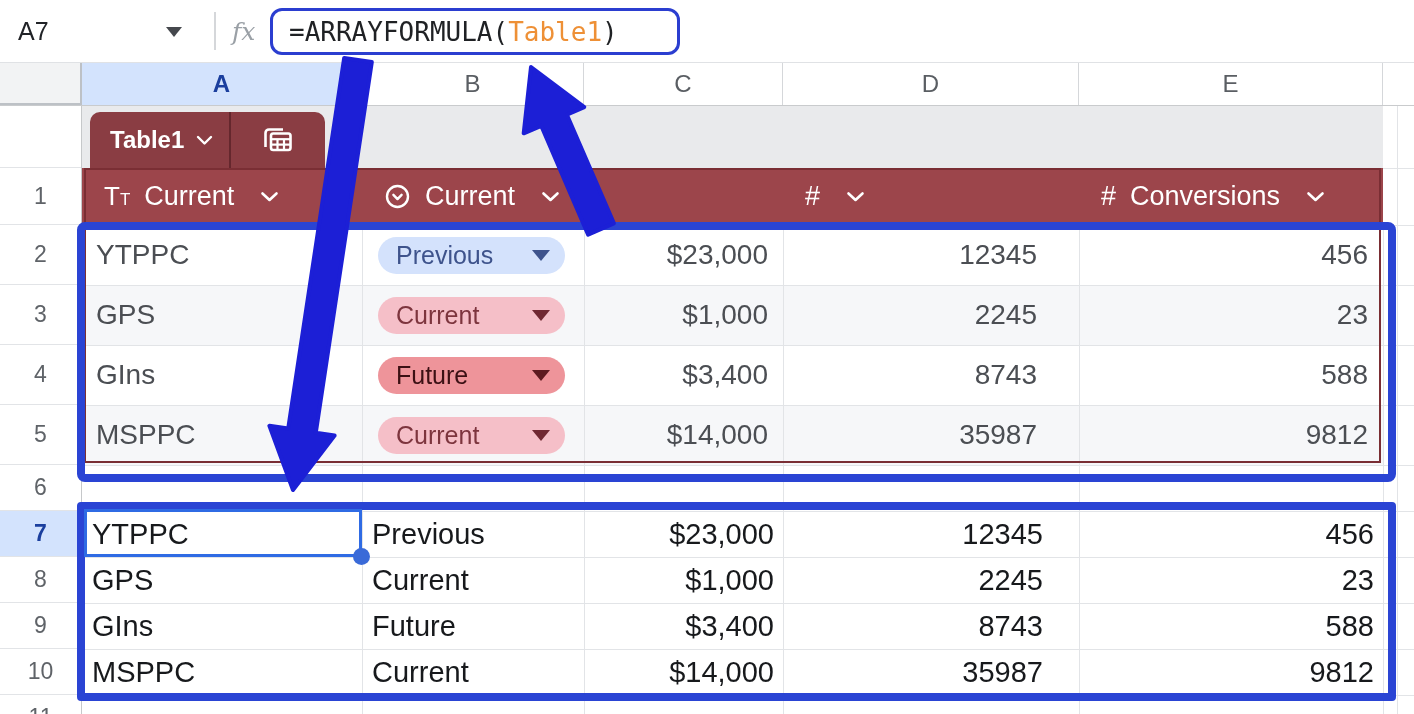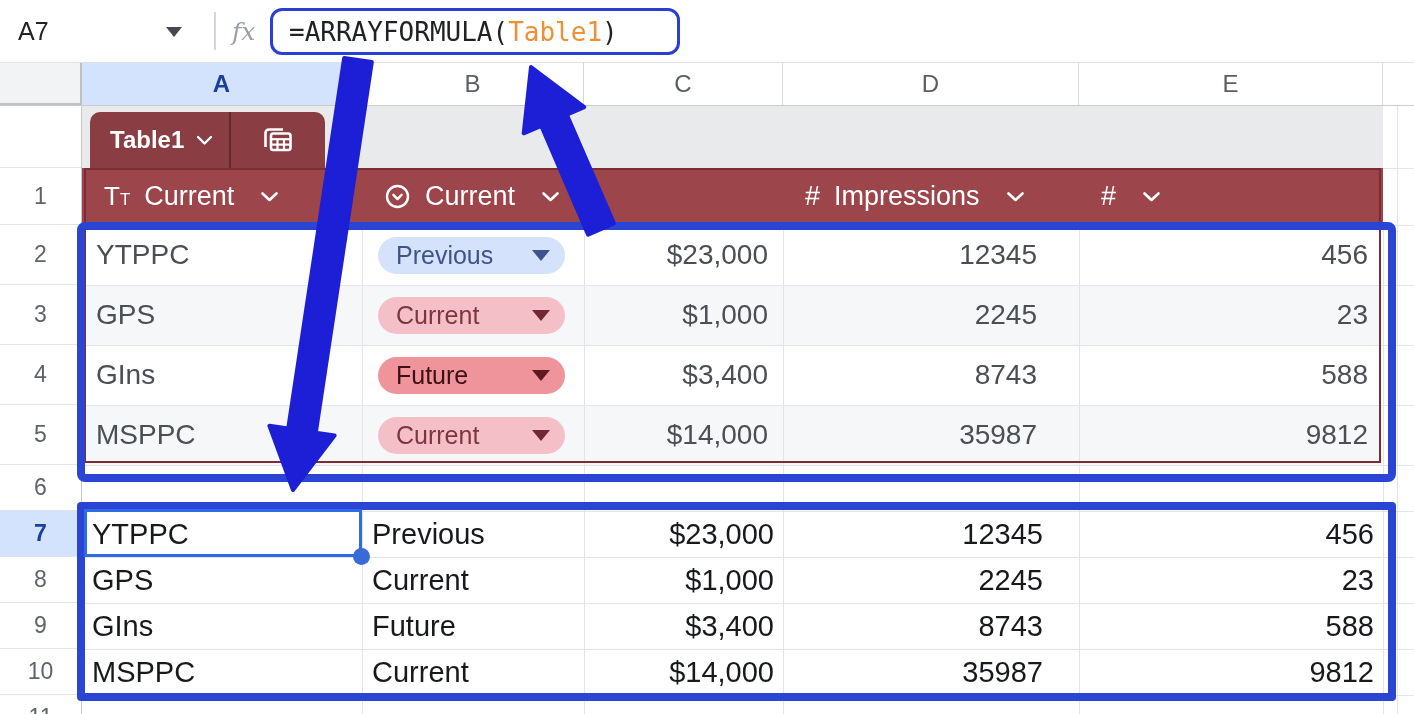--- a/index.html
+++ b/index.html
@@ -190,29 +190,29 @@
         </svg>
         <span class="th-label">Current</span>
         <span class="th-chev">
           <svg width="19" height="12" viewBox="0 0 19 12">
               <path d="M2.5 2.5 L9.5 9 L16.5 2.5" stroke="#fff" stroke-width="2.6" fill="none" stroke-linecap="round" stroke-linejoin="round"></path>
             </svg>
         </span>
       </div>
       <div class="th-cell" style="left:701px;width:296px">
         <span class="hash">#</span>
-        <span class="th-label">Impressions</span>
         <span class="th-chev">
           <svg width="19" height="12" viewBox="0 0 19 12">
               <path d="M2.5 2.5 L9.5 9 L16.5 2.5" stroke="#fff" stroke-width="2.6" fill="none" stroke-linecap="round" stroke-linejoin="round"></path>
             </svg>
         </span>
       </div>
       <div class="th-cell" style="left:997px;width:304px">
         <span class="hash">#</span>
+        <span class="th-label">Conversions</span>
         <span class="th-chev">
           <svg width="19" height="12" viewBox="0 0 19 12">
               <path d="M2.5 2.5 L9.5 9 L16.5 2.5" stroke="#fff" stroke-width="2.6" fill="none" stroke-linecap="round" stroke-linejoin="round"></path>
             </svg>
         </span>
       </div>
     </div>
 
     <div class="cell trow cA padL" style="top:120px">YTPPC</div>
     <div class="cell trow cB" style="top:120px;padding-left:16px">

